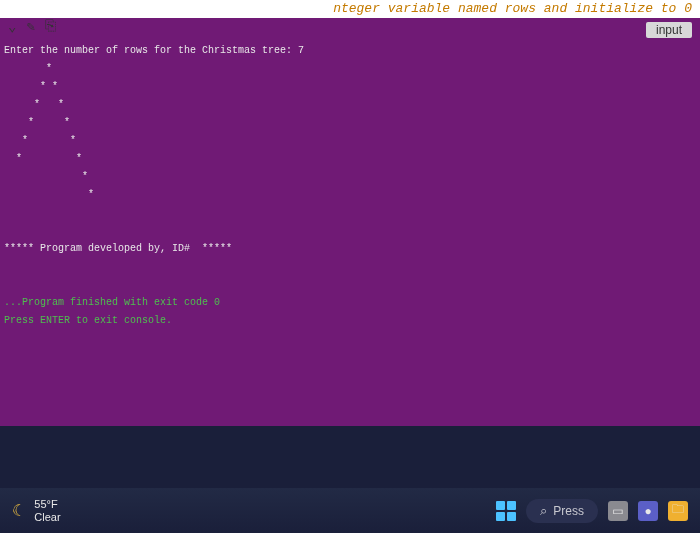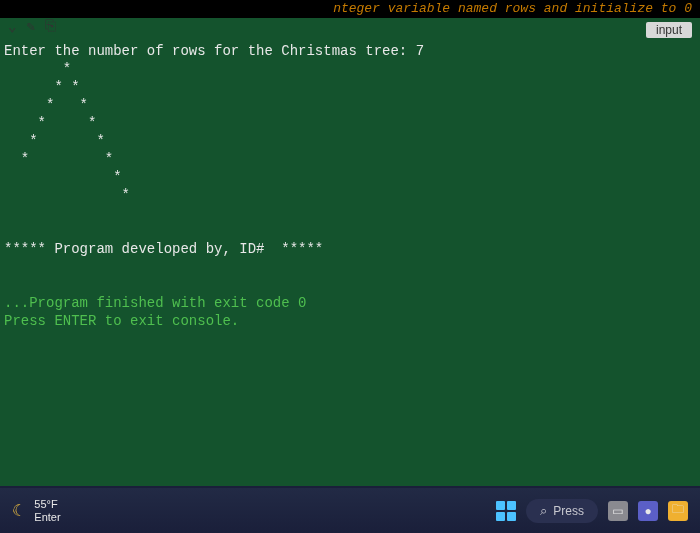--- a/index.html
+++ b/index.html
@@ -7,21 +7,21 @@
       width: 700px;
       height: 533px;
       overflow: hidden;
       font-family: 'Courier New', monospace;
       background: #1a1f3a;
       position: relative;
     }
     .top-code-bar {
       width: 100%;
       height: 18px;
-      background: #000000;
+      background: #ffffff;
       color: #c47a00;
       font-style: italic;
       font-size: 13px;
       text-align: right;
       padding-right: 8px;
       line-height: 18px;
       overflow: hidden;
     }
     .toolbar-icons {
       position: absolute;
@@ -32,38 +32,38 @@
       align-items: center;
       height: 16px;
       color: #333;
       font-size: 12px;
       z-index: 5;
     }
     .toolbar-icons span { font-size: 14px; }
     .terminal-wrapper {
       position: relative;
       width: 100%;
-      height: 468px;
-      background: #14532d;
+      height: 408px;
+      background: #701a75;
       padding-top: 4px;
     }
     .input-label {
       position: absolute;
       top: 4px;
       right: 8px;
       background: #d8d8d8;
       color: #333;
       font-size: 12px;
       font-family: Arial, sans-serif;
       padding: 1px 10px;
       border-radius: 2px;
     }
     .console {
       color: #e8e8e8;
-      font-size: 14px;
+      font-size: 10px;
       line-height: 18px;
       white-space: pre;
       padding: 2px 4px;
       font-family: 'Courier New', monospace;
     }
     .console .green { color: #4fbf4f; }
     .taskbar {
       position: absolute;
       bottom: 0;
       left: 0;
@@ -157,21 +157,21 @@
 <span class="green">...Program finished with exit code 0</span>
 <span class="green">Press ENTER to exit console.</span>
   </div>
 </div>
 
 <div class="taskbar">
   <div class="weather">
     <span class="weather-icon">☾</span>
     <div class="weather-text">
       <div>55°F</div>
-      <div>Enter</div>
+      <div>Clear</div>
     </div>
   </div>
   <div class="taskbar-center">
     <div class="start-icon">
       <div></div>
         <div></div>
         <div></div>
         <div></div>
     </div>
     <div class="search-pill">

